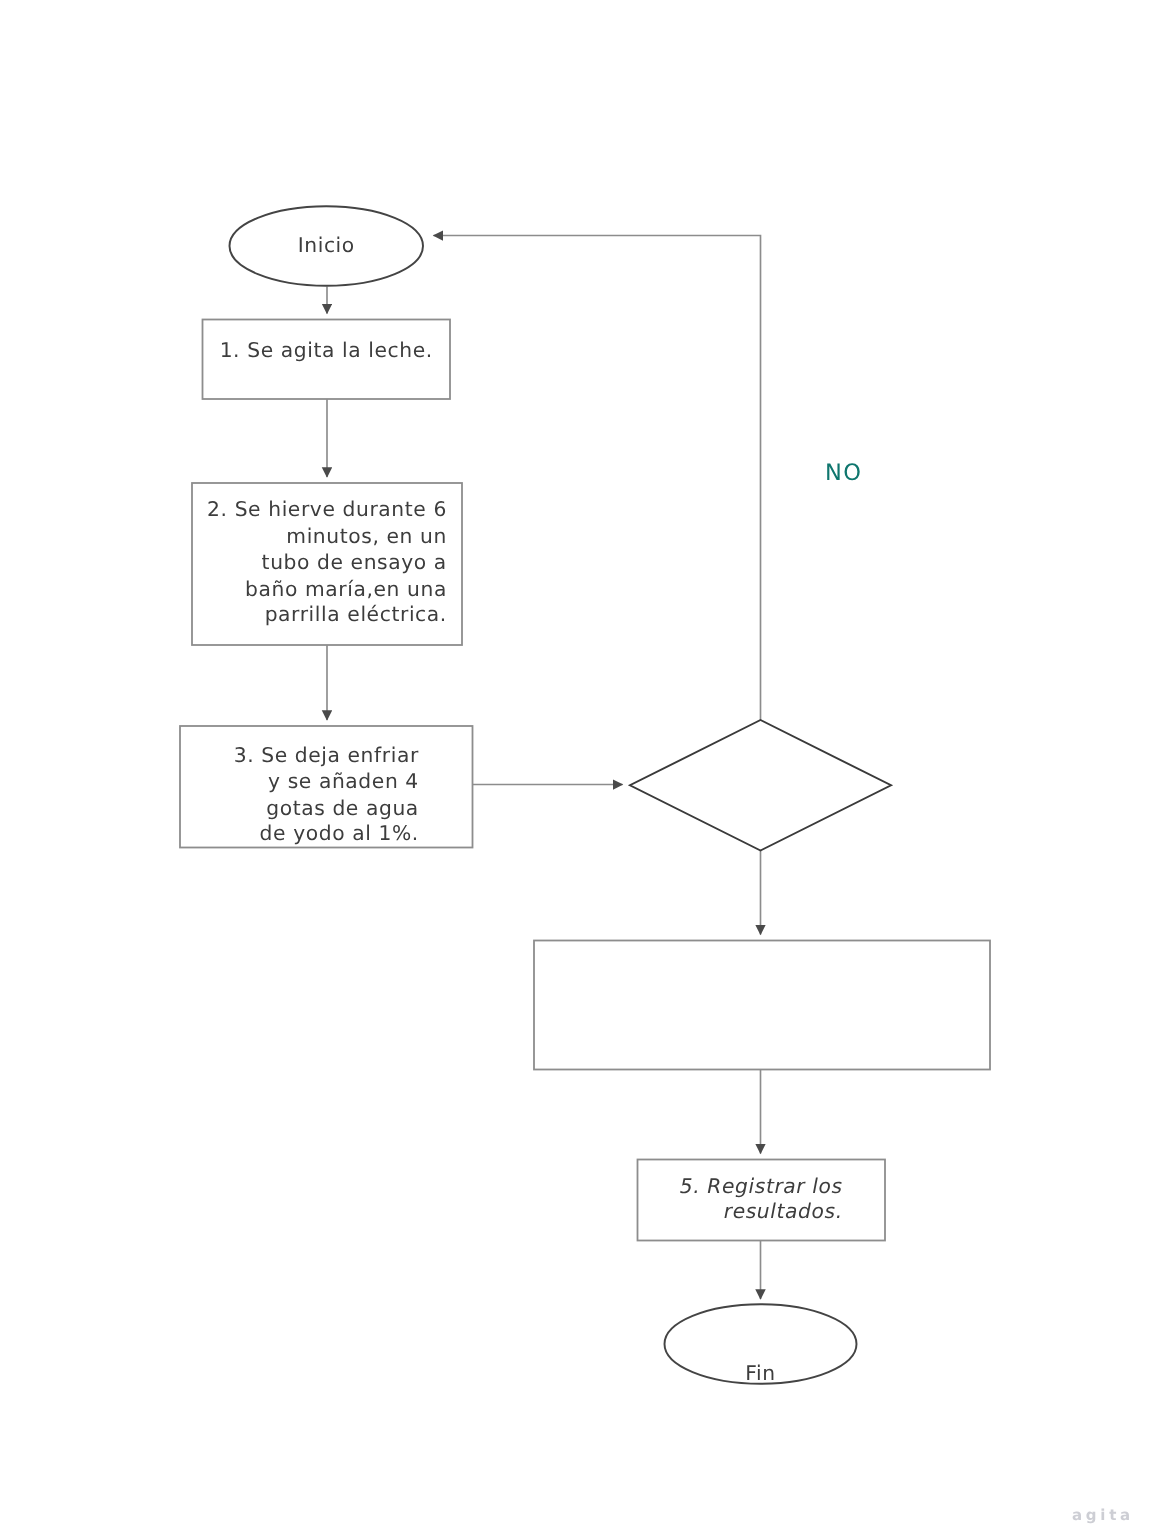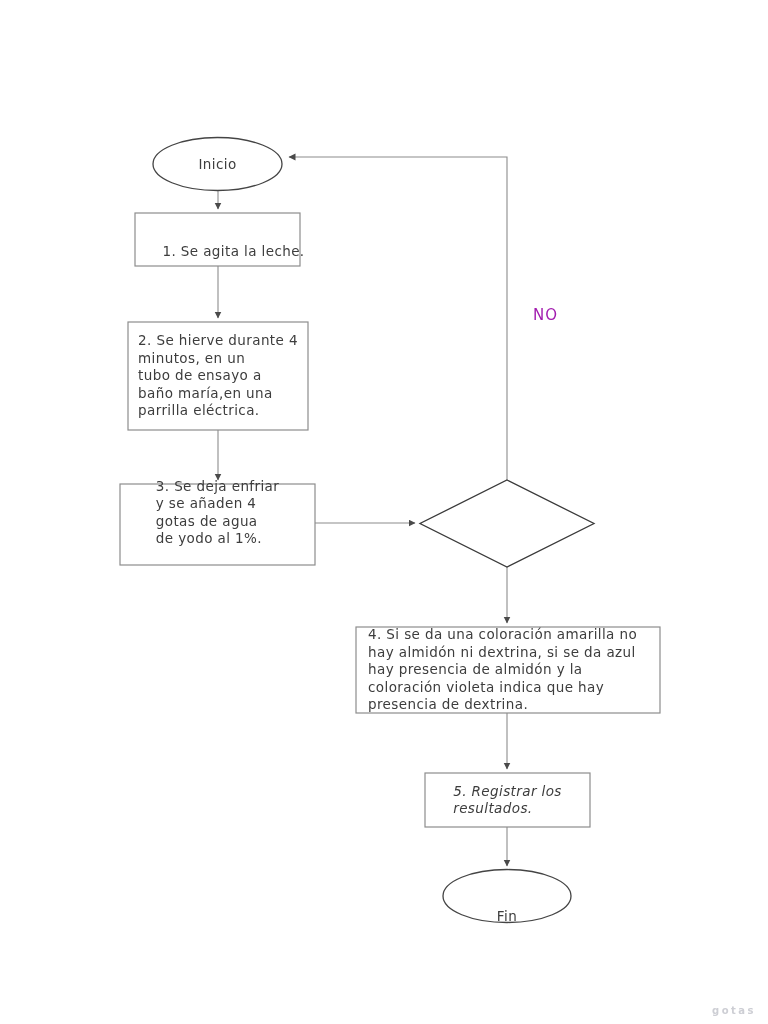--- a/index.html
+++ b/index.html
@@ -18,56 +18,57 @@
     position: absolute;
     left: 0; top: 0;
     width: 768px; height: 1024px;
   }
 
   .node-label {
     position: absolute;
     display: flex;
     align-items: center;
     justify-content: center;
-    text-align: left;
+    text-align: right;
     white-space: pre-line;
     color: #3d3d3d;
     font-size: 13.5px;
     line-height: 17.5px;
     letter-spacing: 0.4px;
   }
 
   .node-label.align-left {
     justify-content: flex-start;
     text-align: left;
     padding: 0 12px;
   }
 
   .edge-label {
     position: absolute;
-    color: #a21caf;
+    color: #0f766e;
     font-size: 15px;
     letter-spacing: 1px;
+    margin-left: 17px;
   }
 
   .watermark {
     position: absolute;
     right: 12px;
     bottom: 8px;
     color: #cdced4;
     font-size: 10px;
     font-weight: bold;
     letter-spacing: 2.5px;
   }
 
   
   #lbl-start    { left: 153px; top: 138px; width: 129px; height: 53px; }
-  #lbl-step1    { left: 135px; top: 225px; width: 165px; height: 53px; margin-left: 16px; }
+  #lbl-step1    { left: 135px; top: 208px; width: 165px; height: 53px; }
   #lbl-step2    { left: 128px; top: 322px; width: 180px; height: 108px; }
-  #lbl-step3    { left: 120px; top: 466px; width: 195px; height: 93px; }
+  #lbl-step3    { left: 120px; top: 484px; width: 195px; height: 93px; }
   #lbl-decision { left: 420px; top: 481px; width: 174px; height: 86px; }
   #lbl-step4    { left: 356px; top: 627px; width: 304px; height: 86px; }
   #lbl-step5    { left: 425px; top: 773px; width: 165px; height: 54px; font-style: italic; }
   #lbl-end      { left: 443px; top: 891px; width: 128px; height: 52px; }
   #lbl-no       { left: 533px; top: 306px; }
 </style>
 </head>
 <body>
 
 <div class="page">
@@ -95,40 +96,35 @@
     <polygon points="507,480 594,523.5 507,567 420,523.5" fill="#ffffff" stroke-width="1.3" stroke="#3a3a3a"></polygon>
     <rect x="356" y="627" width="304" height="86" fill="#ffffff" stroke-width="1.2" stroke="#8d8d8d"></rect>
     <rect x="425" y="773" width="165" height="54" fill="#ffffff" stroke-width="1.2" stroke="#8d8d8d"></rect>
     <ellipse cx="507" cy="896" rx="64" ry="26.5" fill="#ffffff" stroke-width="1.3" stroke="#444444"></ellipse>
   </svg>
 
   <div id="lbl-start" class="node-label">Inicio</div>
 
   <div id="lbl-step1" class="node-label">1. Se agita la leche.</div>
 
-  <div id="lbl-step2" class="node-label">2. Se hierve durante 4
+  <div id="lbl-step2" class="node-label">2. Se hierve durante 6
 minutos, en un
 tubo de ensayo a
 baño maría,en una
 parrilla eléctrica.</div>
 
   <div id="lbl-step3" class="node-label">3. Se deja enfriar
 y se añaden 4
 gotas de agua
 de yodo al 1%.</div>
 
 
-  <div id="lbl-step4" class="node-label align-left">4. Si se da una coloración amarilla no
-hay almidón ni dextrina, si se da azul
-hay presencia de almidón y la
-coloración violeta indica que hay
-presencia de dextrina.</div>
 
   <div id="lbl-step5" class="node-label">5. Registrar los
 resultados.</div>
 
   <div id="lbl-end" class="node-label">Fin</div>
 
   <div id="lbl-no" class="edge-label">NO</div>
 
-  <div class="watermark">gotas</div>
+  <div class="watermark">agita</div>
 
 </div>
 
 </body></html>

